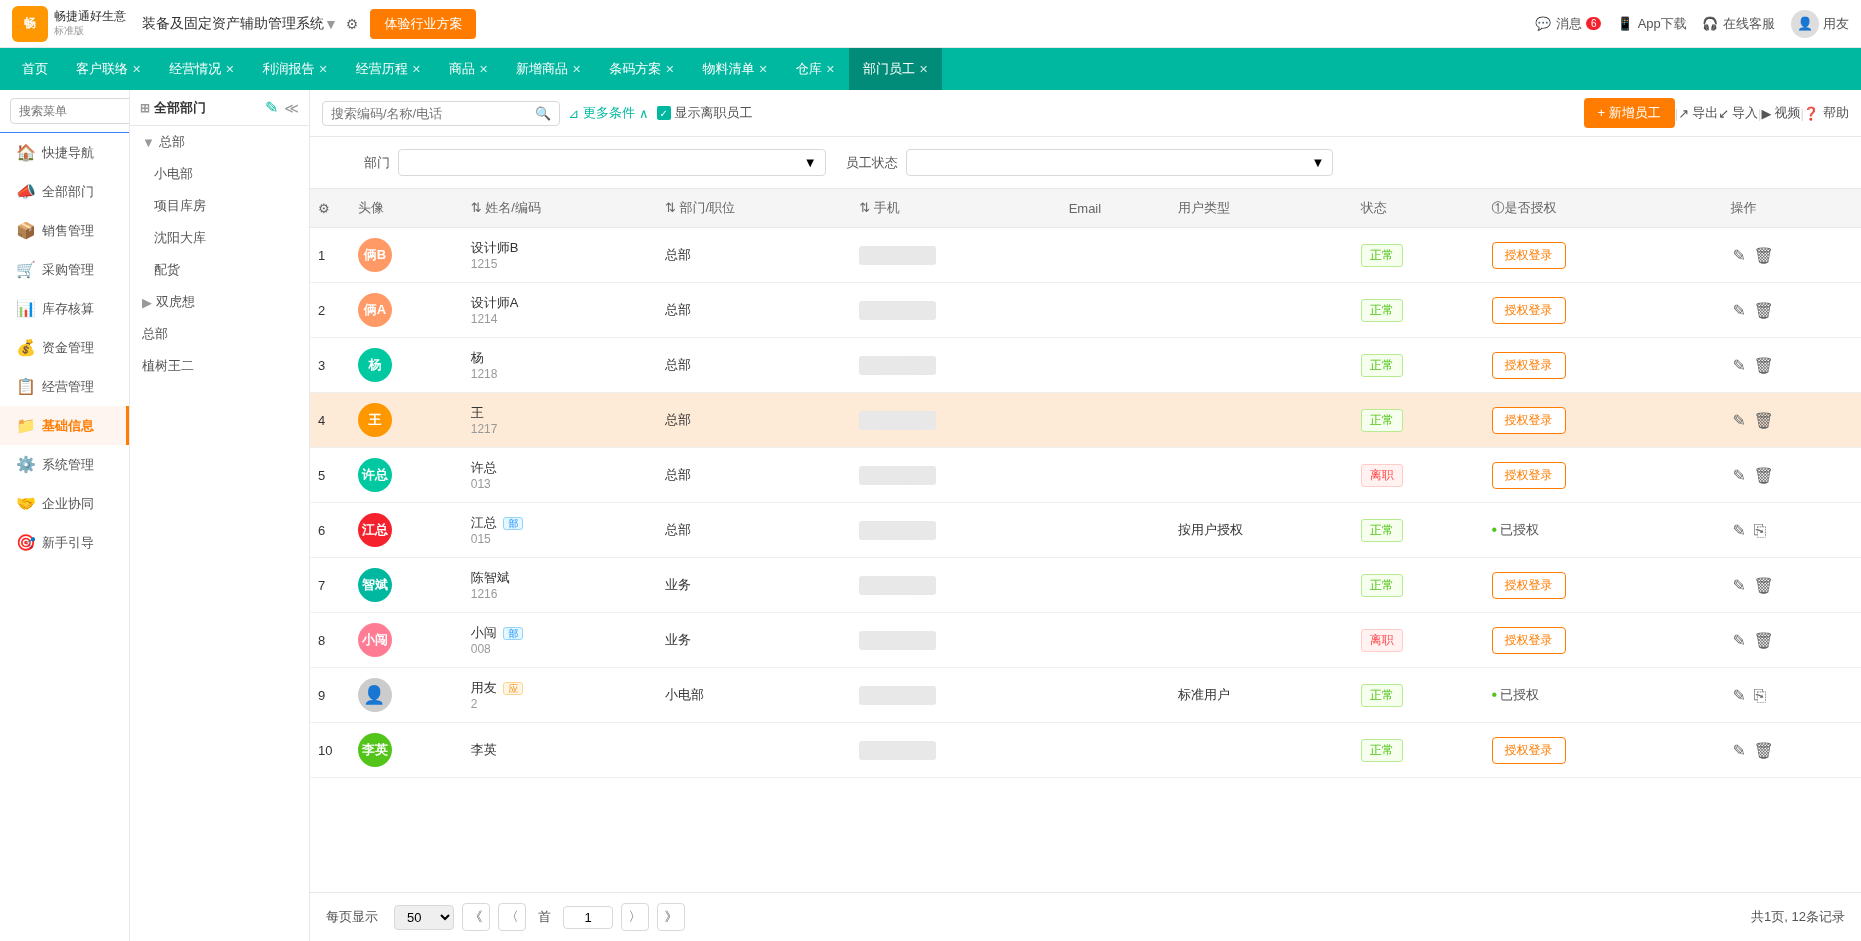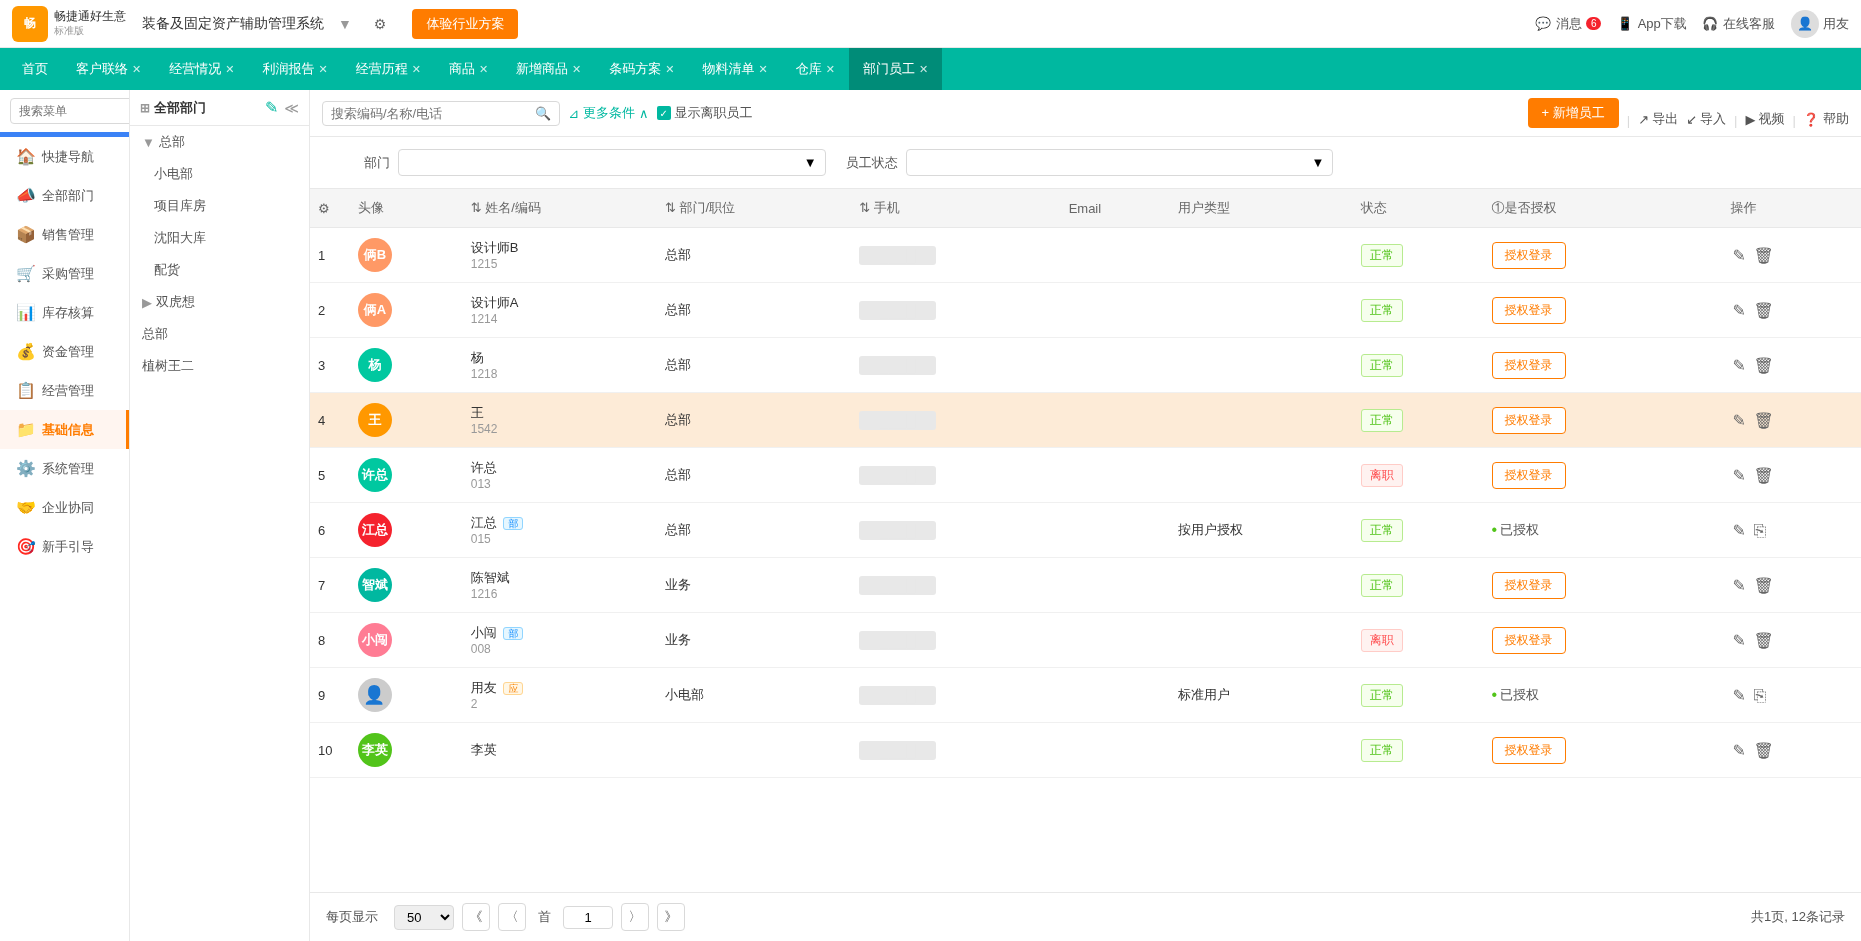--- a/index.html
+++ b/index.html
@@ -4,21 +4,21 @@
   <style>
     * { box-sizing: border-box; margin: 0; padding: 0; font-family: 'Microsoft YaHei', '微软雅黑', Arial, sans-serif; font-size: 13px; }
     body { background: #f5f5f5; display: flex; flex-direction: column; height: 941px; overflow: hidden; }
 
     
     .top-bar { background: #fff; height: 48px; display: flex; align-items: center; padding: 0 12px; border-bottom: 1px solid #e8e8e8; flex-shrink: 0; }
     .logo-area { display: flex; align-items: center; width: 130px; }
     .logo-icon { width: 36px; height: 36px; background: #ff9800; border-radius: 6px; display: flex; align-items: center; justify-content: center; color: white; font-weight: bold; font-size: 12px; margin-right: 6px; }
     .logo-text { font-size: 12px; color: #333; line-height: 1.3; }
     .logo-badge { font-size: 10px; color: #999; }
-    .system-title { flex: 1; font-size: 14px; color: #333; display: flex; align-items: center; gap: 14px; }
+    .system-title { flex: 1; font-size: 14px; color: #333; display: flex; align-items: center; gap: 0; }
     .system-title span { font-size: 14px; }
     .title-arrow { color: #999; font-size: 12px; cursor: pointer; }
     .settings-icon { color: #666; cursor: pointer; font-size: 16px; margin-left: 8px; }
     .trial-btn { background: #ff7c00; color: white; border: none; border-radius: 4px; padding: 6px 14px; font-size: 13px; cursor: pointer; margin-left: 12px; }
     .top-right { display: flex; align-items: center; gap: 16px; margin-left: auto; }
     .top-right-item { display: flex; align-items: center; gap: 4px; color: #555; cursor: pointer; font-size: 13px; }
     .badge { background: #f5222d; color: white; border-radius: 10px; padding: 1px 5px; font-size: 10px; }
     .user-avatar { width: 28px; height: 28px; background: #ddd; border-radius: 50%; display: flex; align-items: center; justify-content: center; }
 
     
@@ -43,21 +43,21 @@
     .dept-item.indent1 { padding-left: 24px; }
     .dept-toggle { color: #999; margin-right: 4px; }
     
     
     .filter-bar { background: white; padding: 8px 12px; display: flex; align-items: center; gap: 8px; border-bottom: 1px solid #e8e8e8; flex-shrink: 0; }
     .search-input-wrap { display: flex; align-items: center; border: 1px solid #d9d9d9; border-radius: 4px; padding: 4px 8px; gap: 4px; }
     .search-input-wrap input { border: none; outline: none; font-size: 13px; width: 180px; }
     .filter-more { display: flex; align-items: center; gap: 4px; color: #00b8a0; cursor: pointer; font-size: 13px; }
     .show-resigned { display: flex; align-items: center; gap: 4px; color: #555; font-size: 13px; }
     .checkbox-custom { width: 14px; height: 14px; background: #00b8a0; border-radius: 2px; display: flex; align-items: center; justify-content: center; color: white; font-size: 10px; }
-    .right-actions { margin-left: auto; display: flex; align-items: flex-end; gap: 8px; }
+    .right-actions { margin-left: auto; display: flex; align-items: center; }
     .add-btn { background: #ff7c00; color: white; border: none; border-radius: 4px; padding: 6px 14px; font-size: 13px; cursor: pointer; display: flex; align-items: center; gap: 4px; }
     .action-btn { color: #555; cursor: pointer; font-size: 13px; display: flex; align-items: center; gap: 3px; }
     .separator { color: #d9d9d9; }
 
     
     .adv-filter { background: white; padding: 12px 20px; border-bottom: 1px solid #e8e8e8; display: grid; grid-template-columns: 1fr 1fr 1fr; gap: 12px; flex-shrink: 0; position: relative; }
     .filter-row { display: flex; align-items: center; gap: 8px; }
     .filter-label { color: #555; font-size: 13px; width: 60px; text-align: right; flex-shrink: 0; }
     .filter-input { flex: 1; border: 1px solid #d9d9d9; border-radius: 4px; padding: 5px 8px; font-size: 13px; }
     .filter-select { flex: 1; border: 1px solid #d9d9d9; border-radius: 4px; padding: 5px 8px; font-size: 13px; background: white; display: flex; align-items: center; justify-content: space-between; cursor: pointer; }
@@ -84,21 +84,21 @@
     .tag-blue { background: #e6f7ff; color: #1890ff; border: 1px solid #91d5ff; border-radius: 3px; padding: 0 4px; font-size: 10px; margin-left: 3px; }
     .tag-orange { background: #fff7e6; color: #fa8c16; border: 1px solid #ffd591; border-radius: 3px; padding: 0 4px; font-size: 10px; margin-left: 3px; }
 
     
     .pagination { background: white; border-top: 1px solid #e8e8e8; padding: 10px 16px; display: flex; align-items: center; gap: 8px; flex-shrink: 0; font-size: 13px; color: #555; }
     .pagination-label { margin-right: 8px; }
     .pagination-select { border: 1px solid #d9d9d9; border-radius: 4px; padding: 3px 8px; font-size: 13px; }
     .page-btn { width: 28px; height: 28px; border: 1px solid #d9d9d9; border-radius: 4px; display: flex; align-items: center; justify-content: center; cursor: pointer; background: white; color: #555; }
     .page-num-input { border: 1px solid #d9d9d9; border-radius: 4px; padding: 3px 8px; width: 50px; text-align: center; font-size: 13px; }
     .total-info { margin-left: auto; color: #555; }
-    .left-panel-top { padding: 8px 10px; display: flex; align-items: center; border-bottom: 5px solid #3b82f6; }
+    .left-panel-top { padding: 8px 10px; display: flex; align-items: center; border-bottom: 1px solid #3b82f6; }
     .left-panel-top input { border: 1px solid #d9d9d9; border-radius: 4px; padding: 5px 8px; font-size: 12px; flex: 1; }
     .content-right { flex: 1; display: flex; flex-direction: column; overflow: hidden; }
   </style>
 </head>
 <body>
 
 <div class="top-bar">
   <div class="logo-area">
     <div class="logo-icon">畅</div>
     <div>
@@ -363,21 +363,21 @@
                 <span class="op-btn">🗑</span>
               </td>
             </tr>
             <tr class="highlighted">
               <td>4</td>
               <td>
                 <div class="avatar-circle" style="background:#ff9800;">王</div>
               </td>
               <td>
                   <div>王</div>
-                  <div style="color:#999;font-size:12px;">1542</div>
+                  <div style="color:#999;font-size:12px;">1217</div>
                 </td>
               <td>总部</td>
               <td><span style="background:#e8e8e8;color:#e8e8e8;border-radius:3px;padding:2px 20px;">████</span></td>
               <td></td>
               <td></td>
               <td><span class="status-badge status-normal">正常</span></td>
               <td><button class="auth-btn">授权登录</button></td>
               <td></td>
               <td>
                 <span class="op-btn">✎</span>

